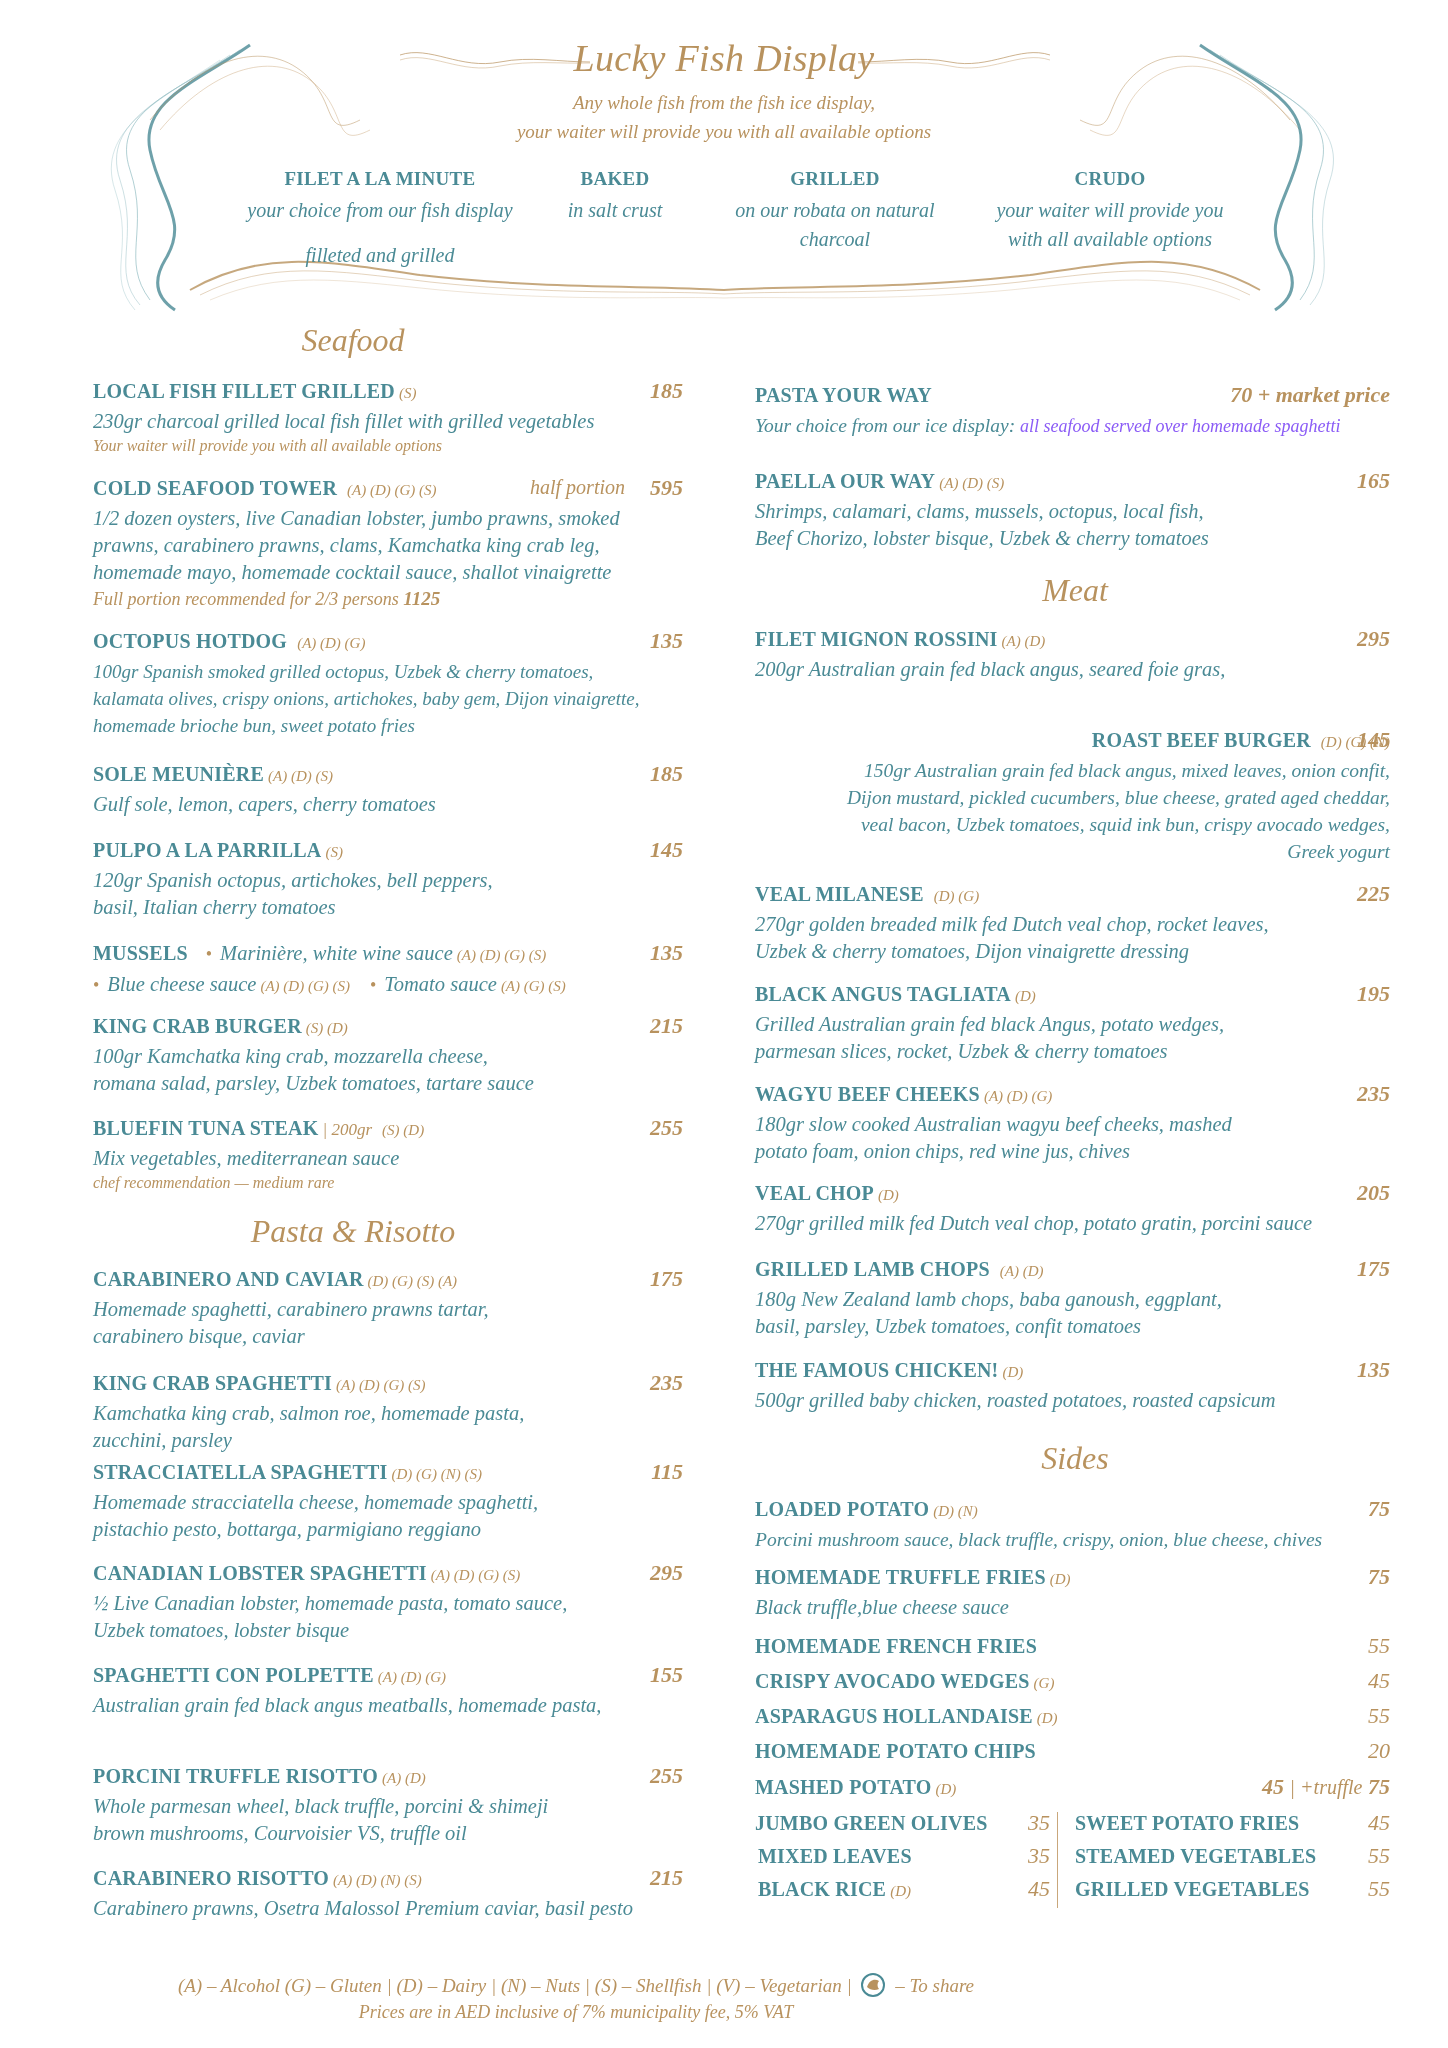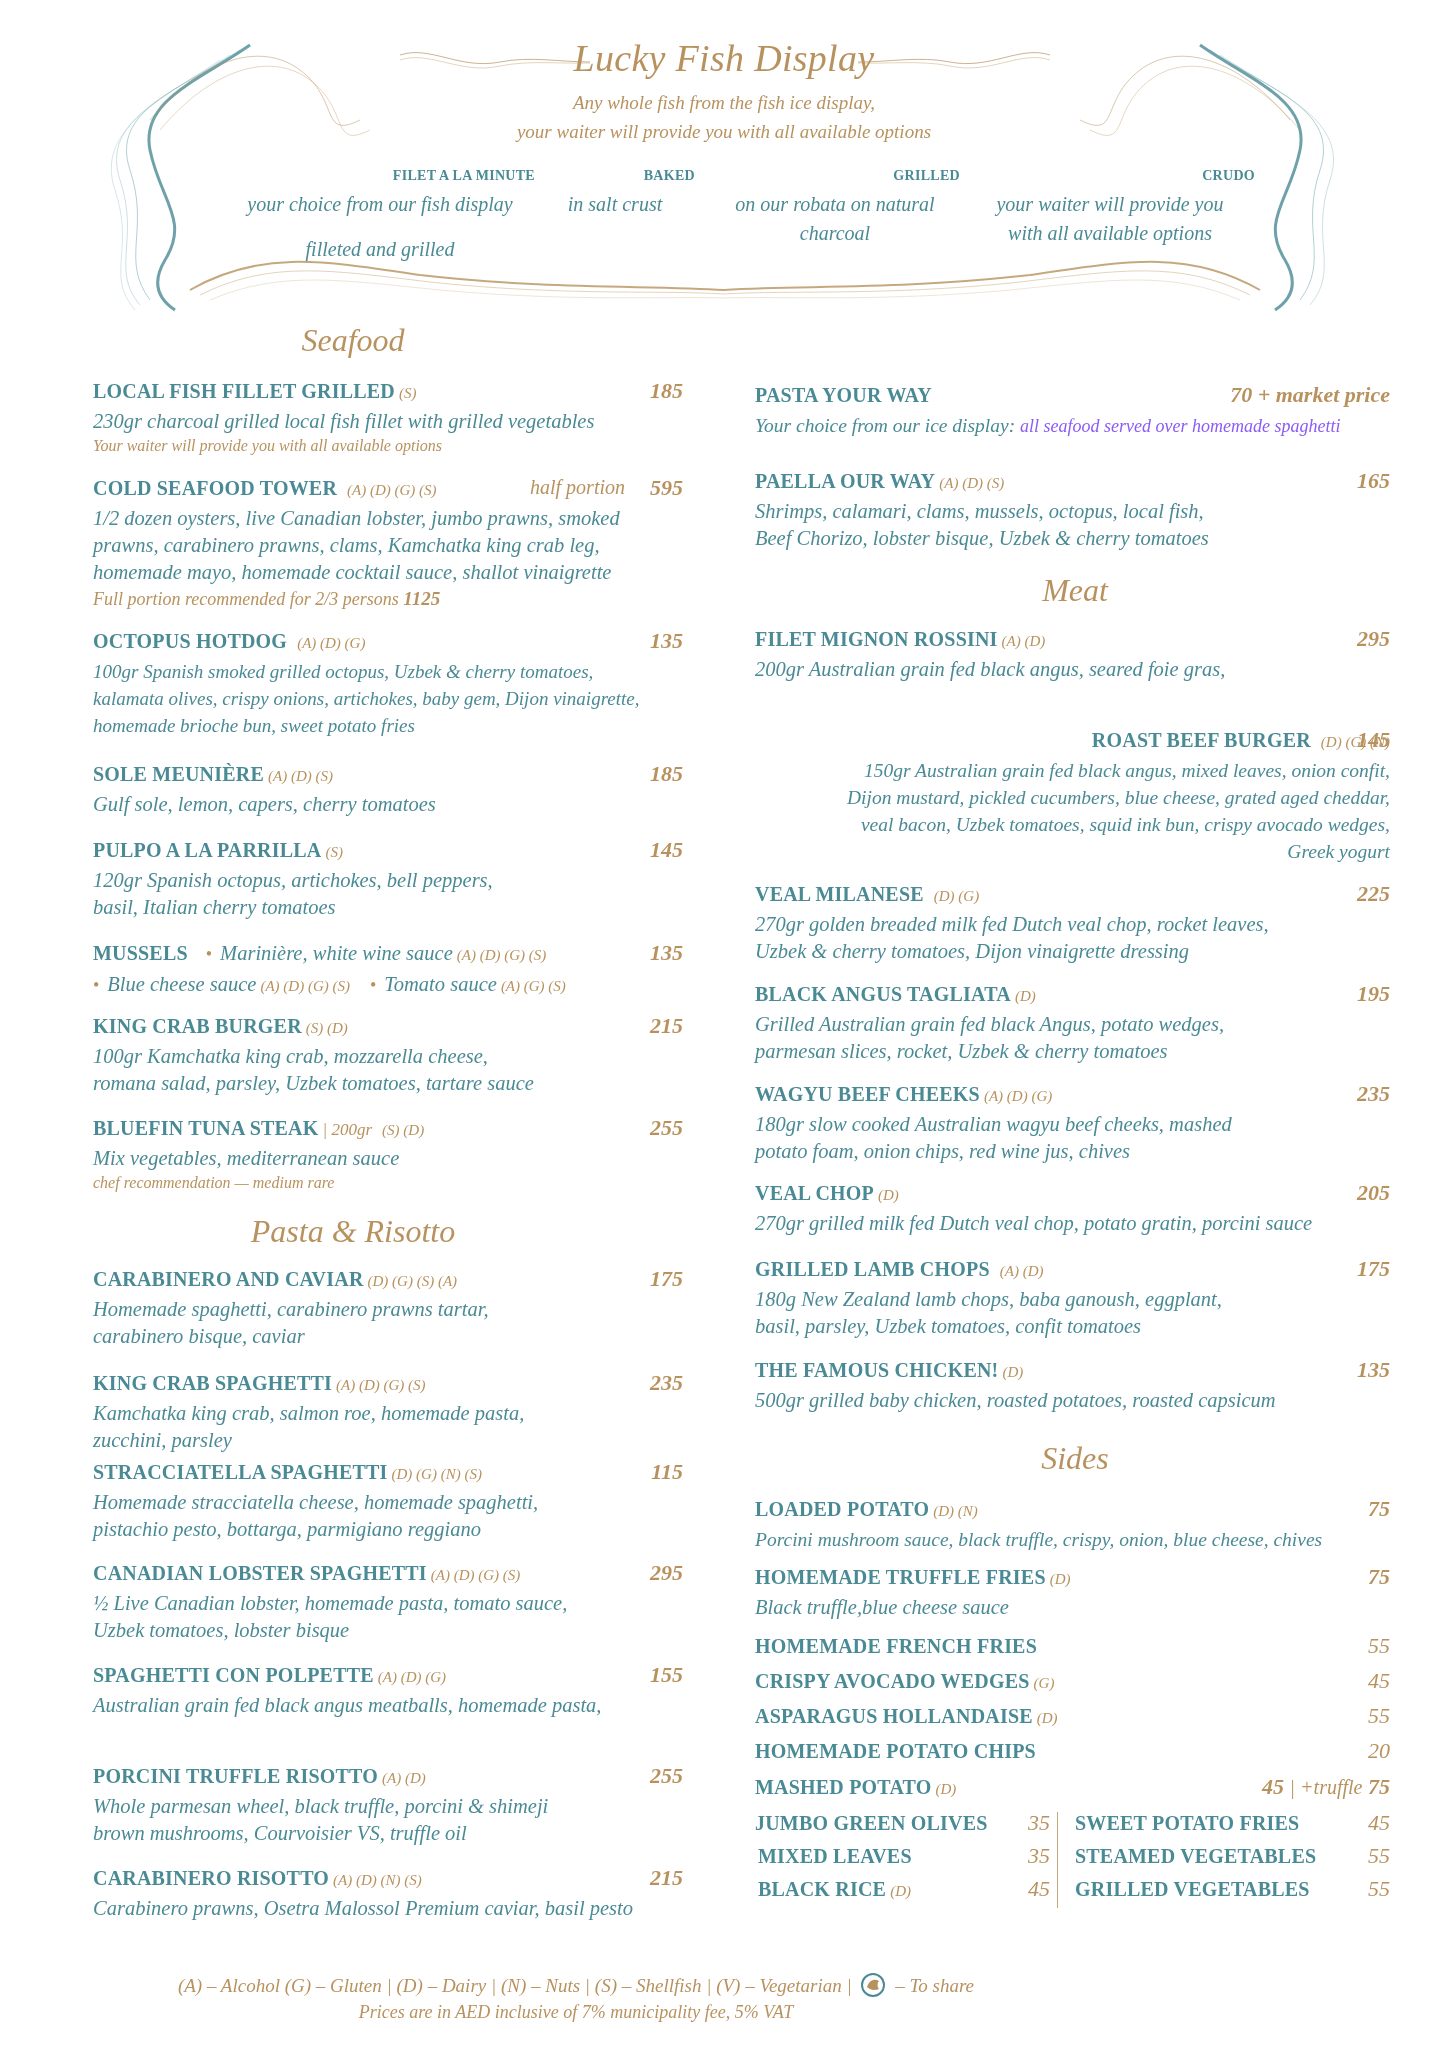--- a/index.html
+++ b/index.html
@@ -10,21 +10,21 @@
   .frame { position: absolute; left: 0; top: 0; width: 1448px; height: 330px; }
   .frame svg { position: absolute; left: 0; top: 0; }
 
   .hdr-title { position: absolute; left: 0; width: 1448px; top: 36px; text-align: center;
     font-style: italic; font-size: 38px; color: #b8925e; letter-spacing: 0.3px; }
   .hdr-sub { position: absolute; left: 0; width: 1448px; text-align: center; font-style: italic;
     font-size: 19px; color: #b8925e; }
 
   .methods { position: absolute; top: 168px; left: 0; width: 1448px; height: 100px; }
   .method { position: absolute; text-align: center; }
-  .method-name { font-weight: bold; font-size: 14px; color: #4a8a95; letter-spacing: 0.3px; text-align: right; }
+  .method-name { font-weight: bold; font-size: 19px; color: #4a8a95; letter-spacing: 0.3px; }
   .method-desc { font-style: italic; font-size: 20px; color: #4a8a95; line-height: 29px; margin-top: 6px; }
 
   
   .col { position: absolute; top: 0; }
   .col-left { left: 93px; width: 590px; }
   .col-right { left: 755px; width: 635px; }
 
   .section-title { position: absolute; text-align: center; font-style: italic; font-size: 32px; color: #b8925e; }
 
   .item { position: absolute; left: 0; width: 100%; }

